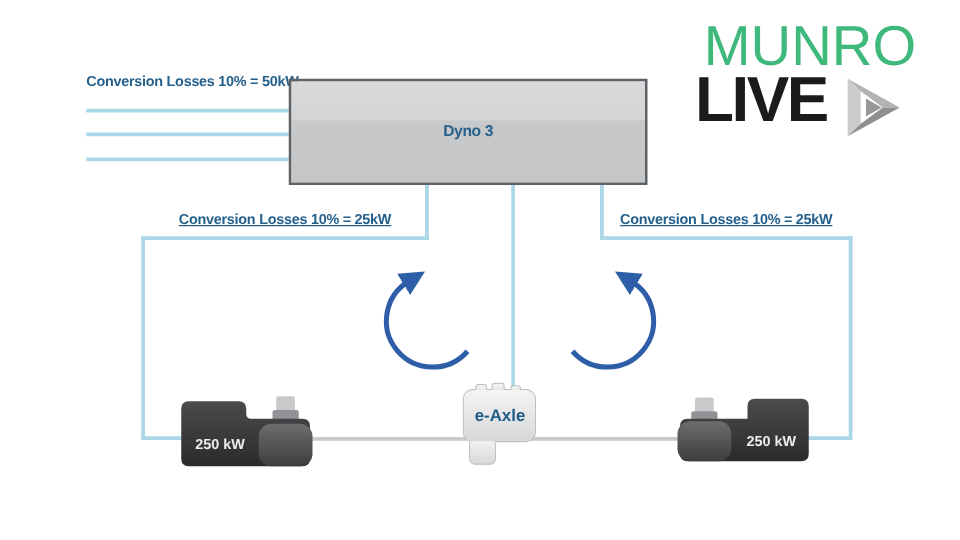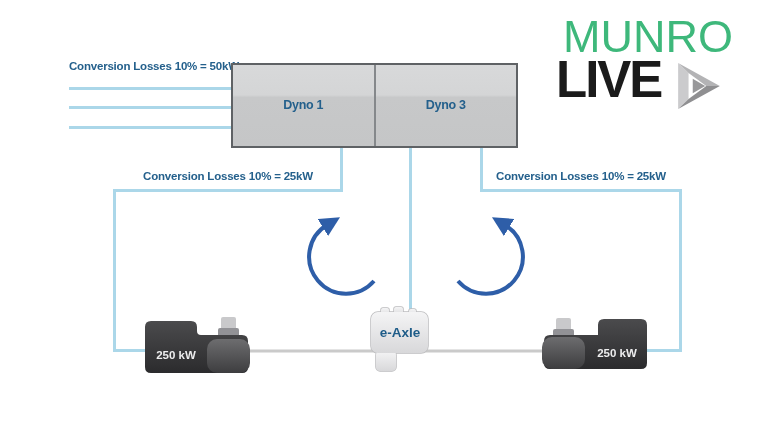--- a/index.html
+++ b/index.html
@@ -6,21 +6,21 @@
   .canvas{
     position:relative;width:768px;height:432px;background:#ffffff;overflow:hidden;
     font-family:"Liberation Sans","DejaVu Sans",sans-serif;
     --line-blue:#abd7e9;--text-blue:#24608c;--arrow-blue:#2e5ea8;--shaft-gray:#cacaca;
   }
   .bl{position:absolute;background:var(--line-blue);}
   .lbl{
     position:absolute;color:var(--text-blue);font-weight:bold;font-size:11.5px;
     letter-spacing:-0.2px;white-space:nowrap;line-height:1;
   }
-  .lbl.center{text-align:center;white-space:nowrap;}
+  .lbl.center{text-align:center;white-space:nowrap;text-decoration:underline;}
   .rack{
     position:absolute;left:231px;top:63px;width:287px;height:85px;box-sizing:border-box;
     border:2px solid #5f6265;display:flex;
     background:linear-gradient(180deg,#d8d9da 0%,#d4d5d6 37%,#c7c8c9 40%,#c5c6c7 100%);
   }
   .rack-cell{
     flex:1;display:flex;align-items:center;justify-content:center;text-align:center;
     color:var(--text-blue);font-weight:bold;font-size:12.5px;line-height:1.2;
     letter-spacing:-0.3px;border-right:2px solid #85888b;padding:0 3px;
   }
@@ -56,21 +56,20 @@
   <div class="bl" style="left:679px;top:189px;width:3px;height:163px"></div>
   <div class="bl" style="left:646px;top:349px;width:34px;height:3px"></div>
 
   <div class="bl" style="left:409px;top:148px;width:3px;height:170px"></div>
 
   <div class="lbl" style="left:69px;top:61px">Conversion Losses 10% = 50kW</div>
   <div class="lbl center" style="left:113px;top:171px;width:230px">Conversion Losses 10% = 25kW</div>
   <div class="lbl center" style="left:480px;top:171px;width:202px">Conversion Losses 10% = 25kW</div>
 
   <div class="rack">
-    <div class="rack-cell">Dyno 1</div>
     <div class="rack-cell">Dyno 3</div>
   </div>
 
   <svg class="layer" width="768" height="432" viewBox="0 0 768 432">
     <defs>
       <linearGradient id="bodyGrad" x1="0" y1="0" x2="0" y2="1">
         <stop offset="0" stop-color="#4b4b4d"></stop>
           <stop offset="1" stop-color="#2b2b2d"></stop>
       </linearGradient>
       <linearGradient id="cylGrad" x1="0" y1="0" x2="0" y2="1">

